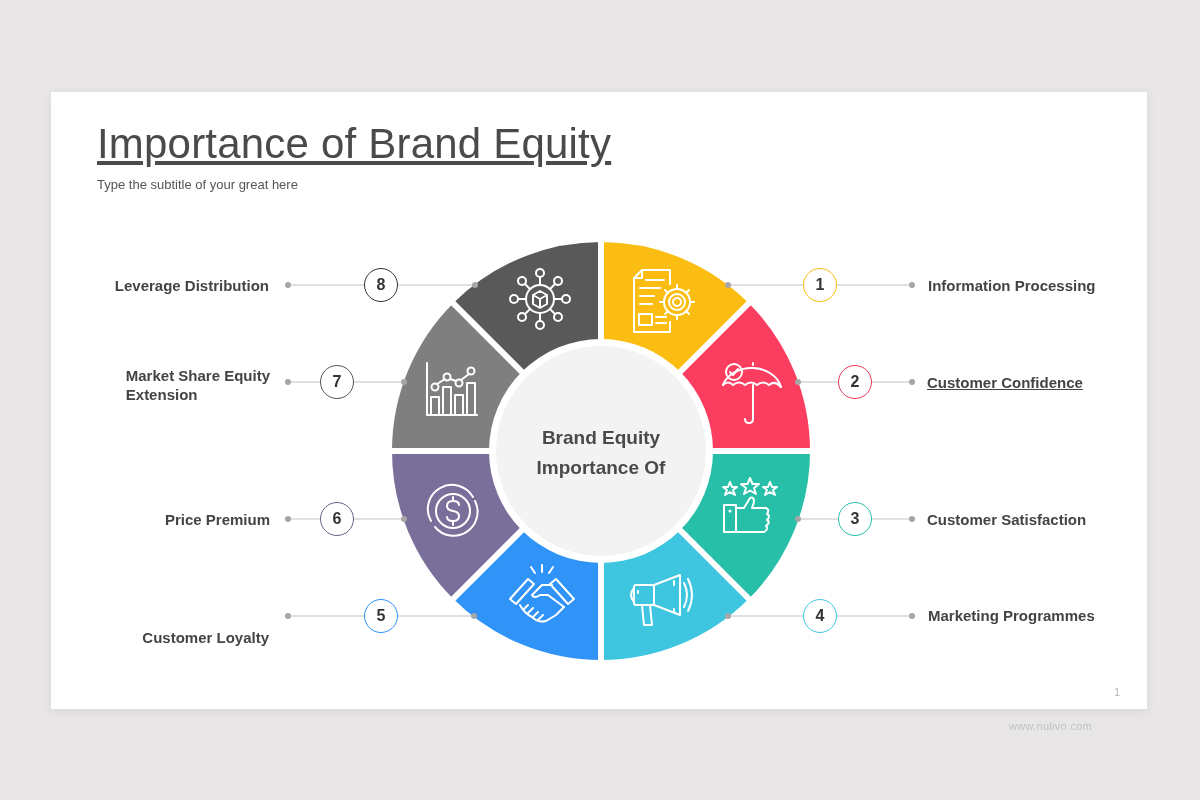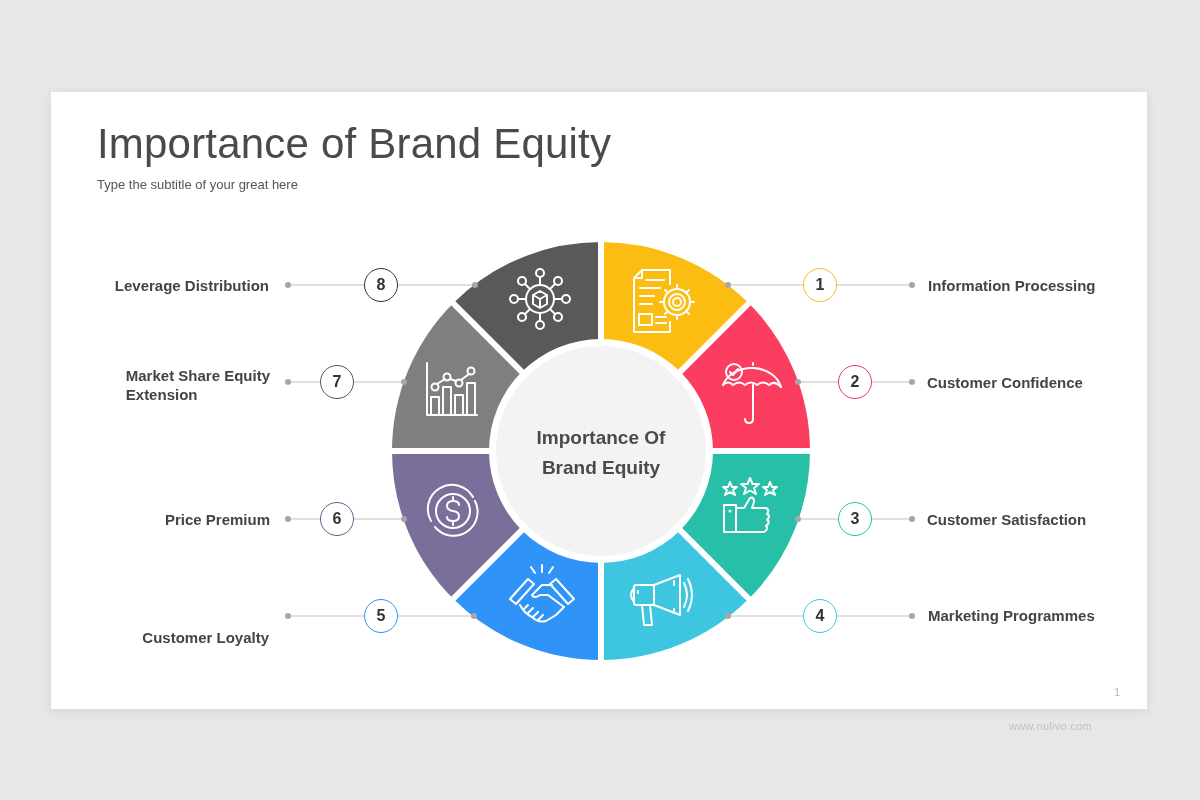--- a/index.html
+++ b/index.html
@@ -6,21 +6,21 @@
   body {
     width:1200px; height:800px; background:#e8e6e7; position:relative; overflow:hidden;
     font-family:"Liberation Sans", sans-serif;
   }
   .slide {
     position:absolute; left:51px; top:92px; width:1096px; height:617px;
     background:#ffffff; box-shadow:0 2px 10px rgba(0,0,0,0.08);
   }
   .title {
     position:absolute; left:46px; top:28px; font-size:42px; color:#4a4a4a;
-    font-family:"Liberation Sans", sans-serif; letter-spacing:0.2px; white-space:nowrap;
+    font-family:"Liberation Sans", sans-serif; letter-spacing:0.2px; white-space:nowrap;text-decoration:underline;
   }
   .subtitle {
     position:absolute; left:46px; top:85px; font-size:13px; color:#555555; white-space:nowrap;
   }
   .footer-url {
     position:absolute; left:958px; top:594px; font-size:11px; color:#c2c2c2; letter-spacing:0.3px;
   }
   .footer-page {
     position:absolute; left:1063px; top:594px; font-size:11px; color:#b8b8b8;
   }
@@ -210,40 +210,40 @@
       <circle cx="10" cy="24" r="3.5"></circle>
         <circle cx="22" cy="14" r="3.5"></circle>
       <circle cx="34" cy="20" r="3.5"></circle>
         <circle cx="46" cy="8" r="3.5"></circle>
       <path d="M12,21 L20,16 M25,16 L31,18 M36,17 L44,11"></path>
     </g>
   </g>
 </svg>
 
 <div class="center-text">
+  <div>Brand Equity</div>
   <div>Importance Of</div>
-  <div>Brand Equity</div>
 </div>
 
 <div class="num" style="left:364px;top:268px;border-color:#333333;">8</div>
 <div class="num" style="left:320px;top:365px;border-color:#555555;">7</div>
 <div class="num" style="left:320px;top:502px;border-color:#6a5f8a;">6</div>
 <div class="num" style="left:364px;top:599px;border-color:#2f93f7;">5</div>
 <div class="num" style="left:803px;top:268px;border-color:#fbbd12;">1</div>
 <div class="num" style="left:838px;top:365px;border-color:#e8385a;">2</div>
 <div class="num" style="left:838px;top:502px;border-color:#27bfa8;">3</div>
 <div class="num" style="left:803px;top:599px;border-color:#3ec6e0;">4</div>
 
 <div class="label left" style="right:931px;top:276px;">Leverage Distribution</div>
 <div class="label left" style="right:930px;top:366px;">
   <div>Market Share Equity</div>
   <div>Extension</div>
 </div>
 <div class="label left" style="right:930px;top:510px;">Price Premium</div>
 <div class="label left" style="right:931px;top:607px;margin-top:21px;">Customer Loyalty</div>
 
 <div class="label right" style="left:928px;top:276px;">Information Processing</div>
-<div class="label right" style="left:927px;top:373px;">Customer Confidence</div>
+<div class="label right" style="left:927px;top:373px;text-decoration:underline;">Customer Confidence</div>
 <div class="label right" style="left:927px;top:510px;">Customer Satisfaction</div>
 <div class="label right" style="left:928px;top:606px;">Marketing Programmes</div>
 
 <div class="footer-url" style="left:1009px;top:720px;">www.nulivo.com</div>
 <div class="footer-page" style="left:1114px;top:686px;">1</div>
 
 </body></html>

